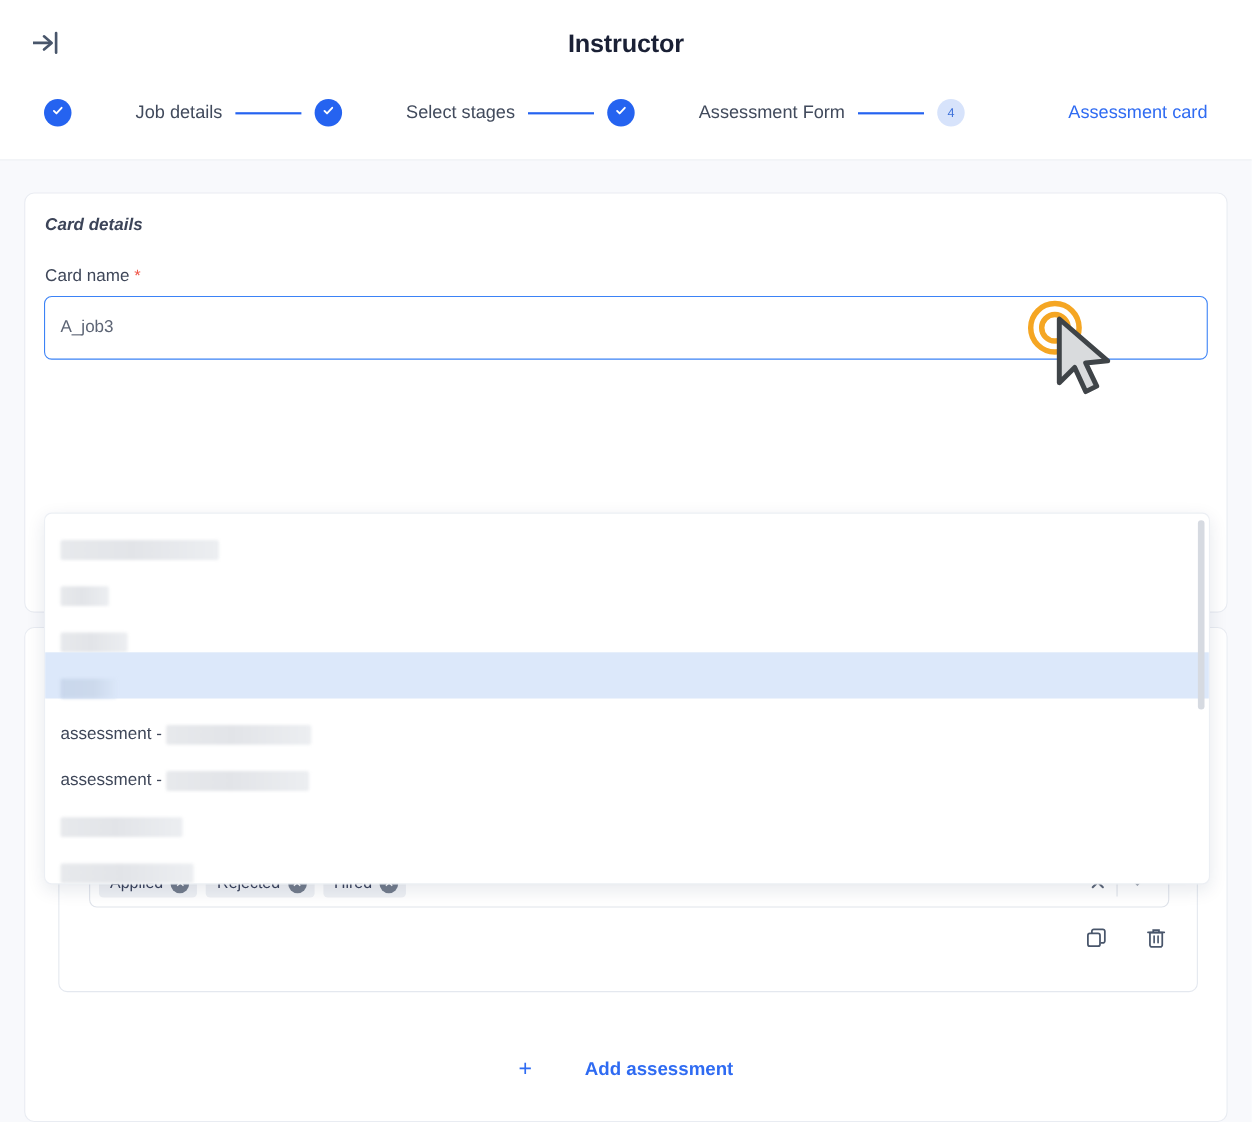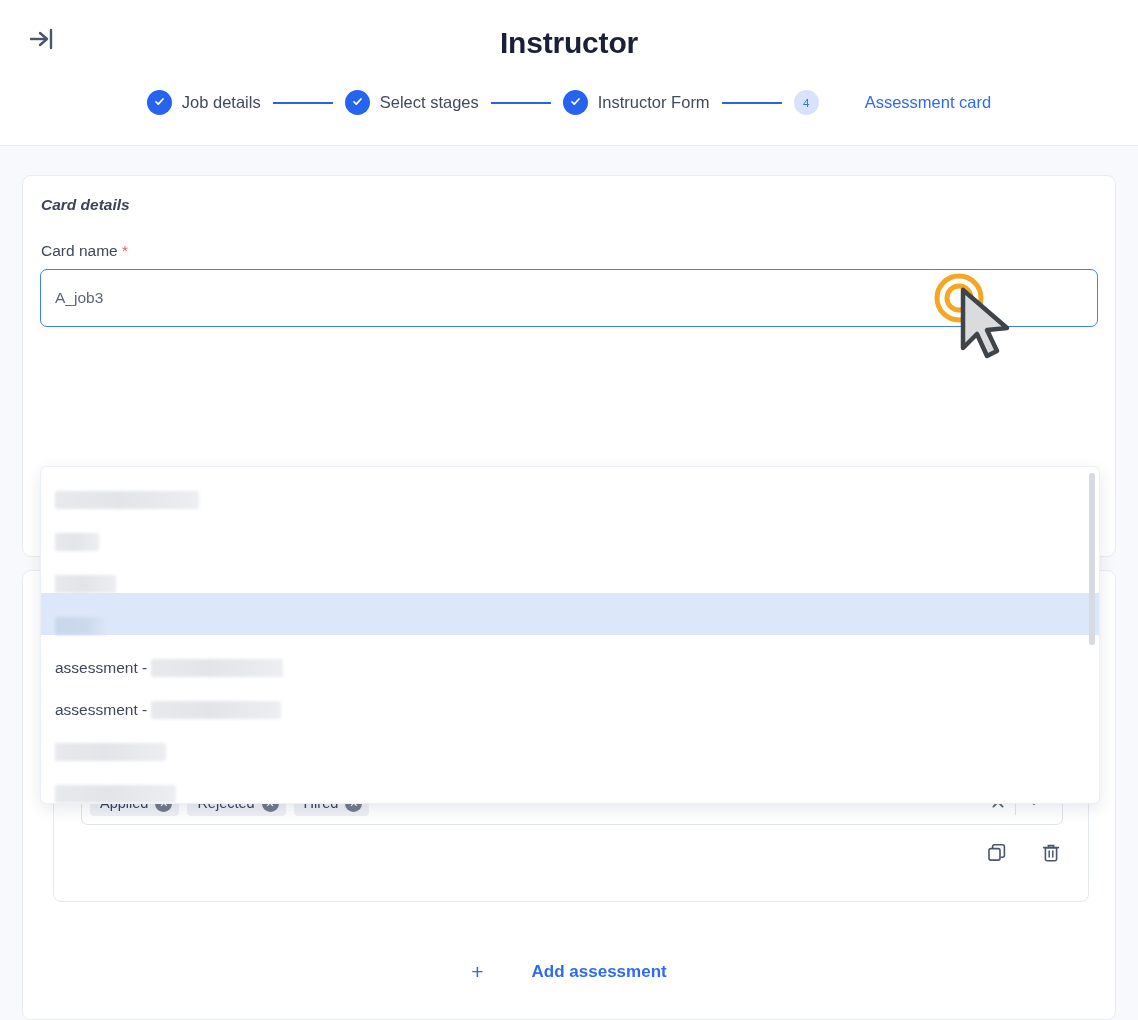--- a/index.html
+++ b/index.html
@@ -16,30 +16,30 @@
     position: absolute; left: 0; top: 0; width: 1138px; height: 146px;
     background: #ffffff; border-bottom: 1px solid #e6e9ef;
   }
   .collapse-btn {
     position: absolute; left: 24px; top: 26px; width: 34px; height: 30px;
     display: flex; align-items: center; justify-content: center;
     cursor: pointer;
   }
   .page-title {
     position: absolute; left: 0; top: 26px; width: 1138px;
-    text-align: center; font-size: 30px; font-weight: bold;
+    text-align: center; font-size: 23px; font-weight: bold;
     color: #1a2035; letter-spacing: -0.2px;
   }
 
   
   .stepper {
     position: absolute; left: 0; top: 90px; width: 1138px;
     display: flex; align-items: center; justify-content: center;
   }
-  .step { display: flex; align-items: center; }
+  .step { display: flex; align-items: center; gap: 48px; }
   .step-circle {
     width: 25px; height: 25px; border-radius: 50%;
     display: flex; align-items: center; justify-content: center;
     flex: 0 0 auto;
   }
   .step-circle.done { background: #2563f0; }
   .step-circle.current { background: #d7e3fb; }
   .step-num { font-size: 11.5px; color: #3b6fd9; font-weight: normal; }
   .step-label {
     margin-left: 10px; font-size: 16.5px; color: #414a5c; white-space: nowrap;
@@ -216,21 +216,21 @@
       <div class="step-line"></div>
 
       <div class="step">
         <div class="step-circle done">
           <span>
             <svg width="13" height="13" viewBox="0 0 13 13">
                 <path d="M3 6.8 L5.3 9.1 L10 4" stroke="#fff" stroke-width="1.7" fill="none" stroke-linecap="round" stroke-linejoin="round"></path>
               </svg>
           </span>
         </div>
-        <div class="step-label">Instructor Form</div>
+        <div class="step-label">Assessment Form</div>
       </div>
       <div class="step-line"></div>
 
       <div class="step">
         <div class="step-circle current">
           <span class="step-num">4</span>
         </div>
         <div class="step-label current">Assessment card</div>
       </div>
 

